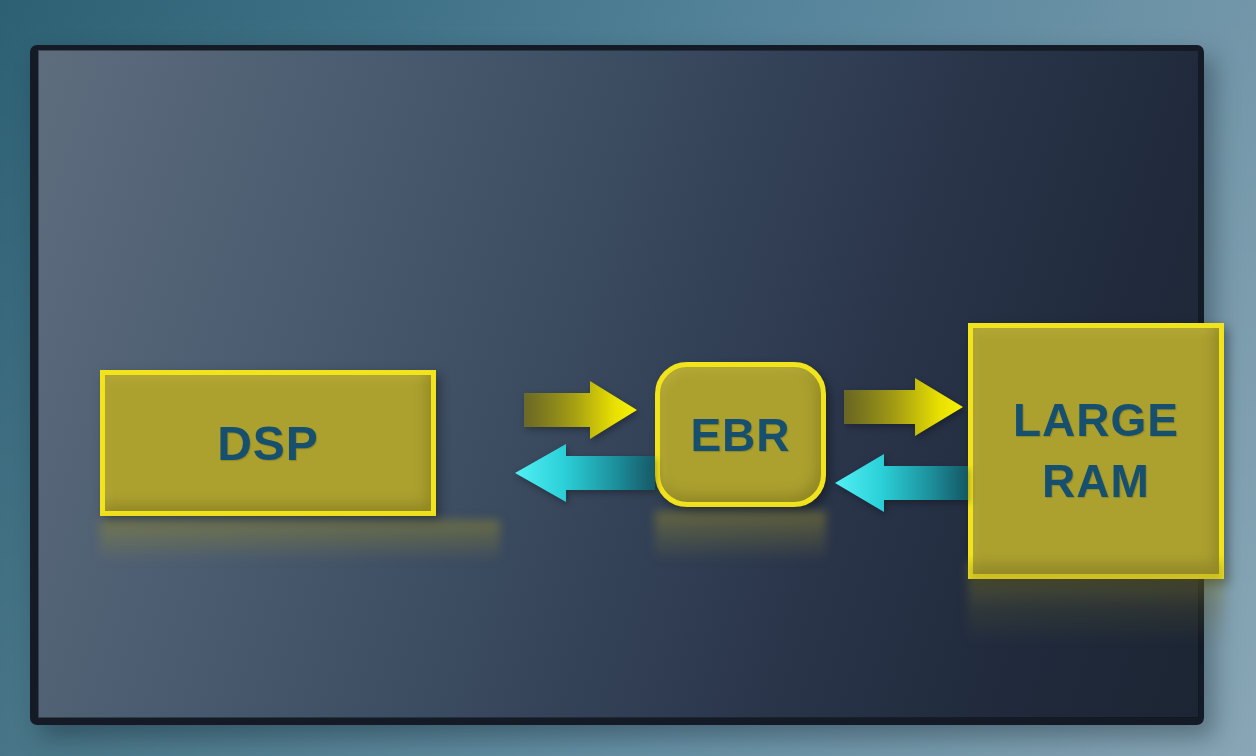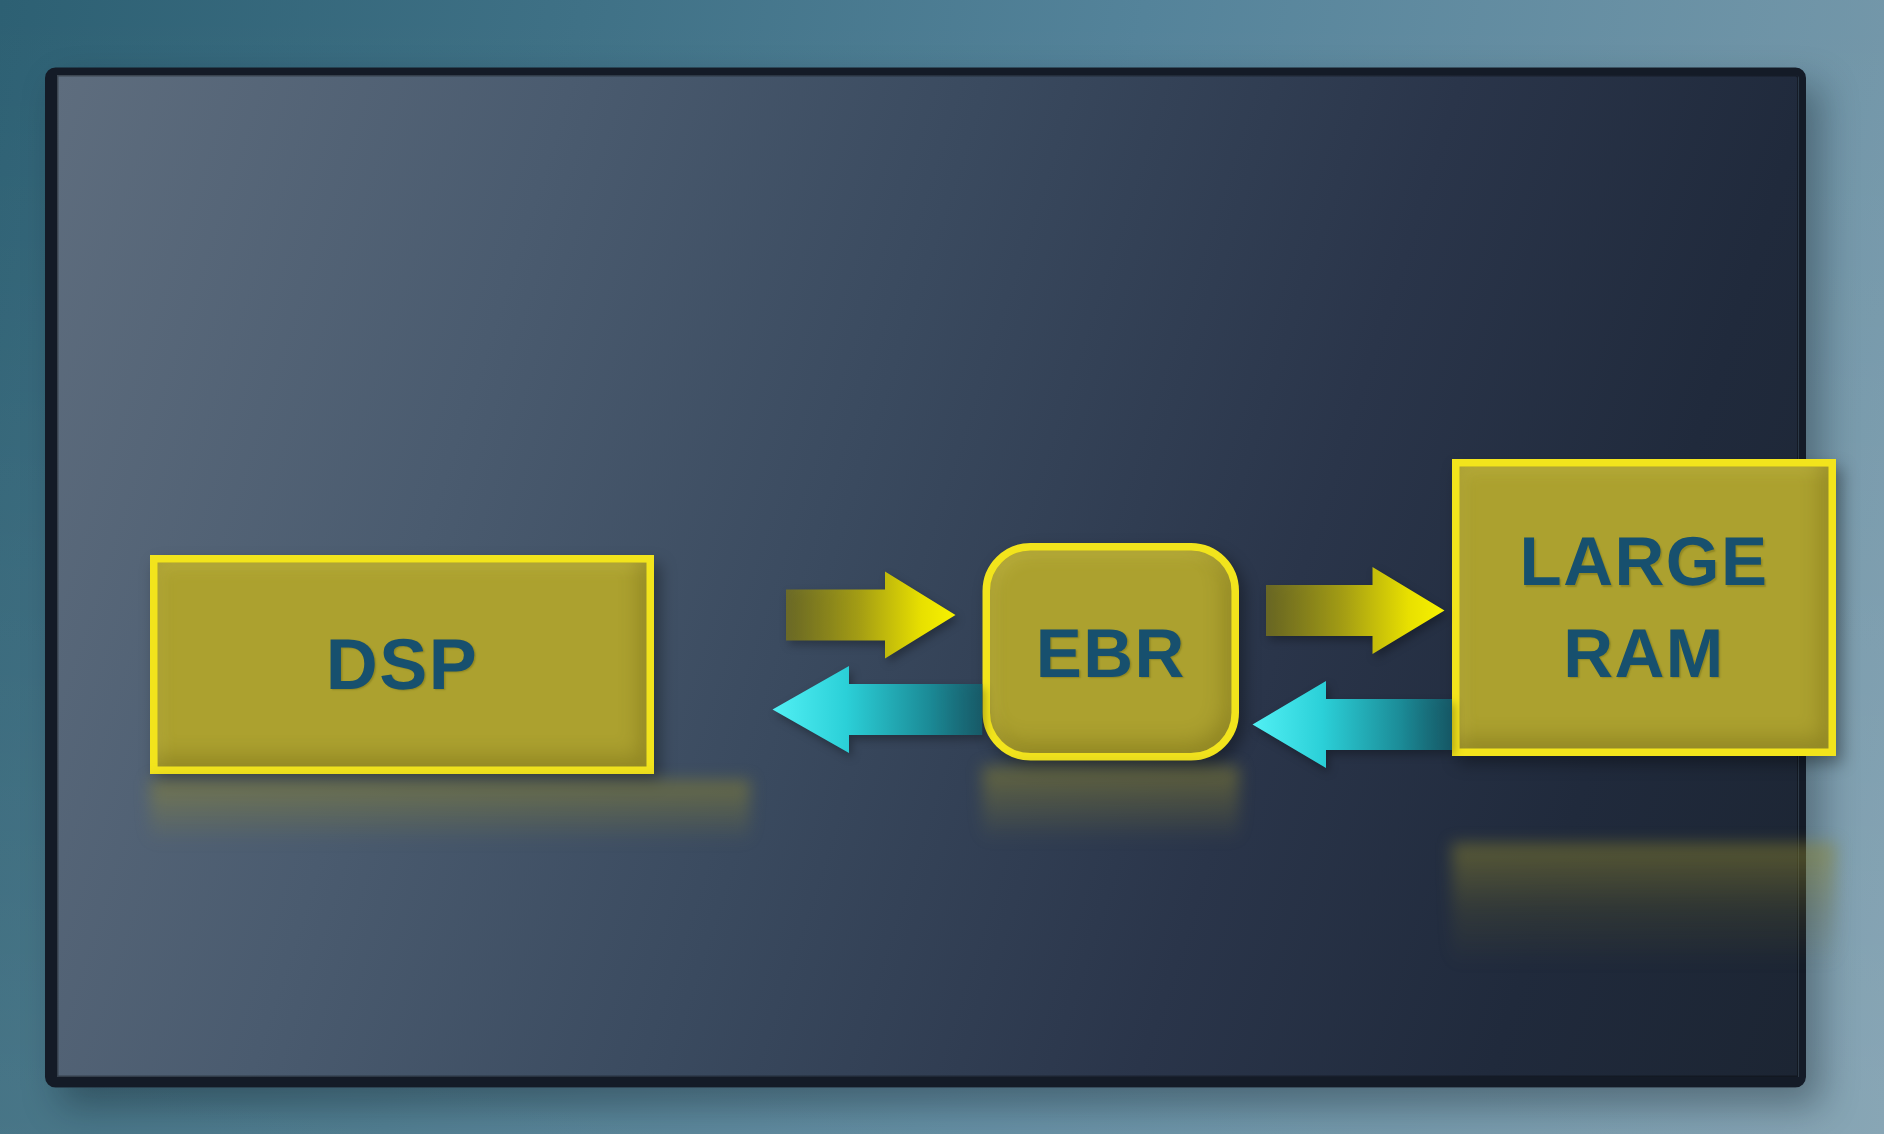--- a/index.html
+++ b/index.html
@@ -63,21 +63,21 @@
     white-space: pre-line;
     text-shadow: 1px 1px 1px rgba(60, 60, 0, 0.25);
   }
 
   .node-dsp  { left: 62px;  top: 320px; width: 336px; height: 146px; }
   .node-dsp .node-label { font-size: 48px; }
 
   .node-ebr  { left: 617px; top: 312px; width: 171px; height: 145px; border-radius: 32px; }
   .node-ebr .node-label { font-size: 46px; }
 
-  .node-ram  { left: 930px; top: 256px; width: 256px; height: 198px; justify-content: center; }
+  .node-ram  { left: 930px; top: 273px; width: 256px; height: 256px; justify-content: center; }
   .node-ram .node-label { font-size: 46px; line-height: 1.32; }
 
   .arrow {
     position: absolute;
   }
   .arrow svg {
     display: block;
     filter: blur(0.4px) drop-shadow(2px 3px 3px rgba(0, 0, 0, 0.30));
   }
 

